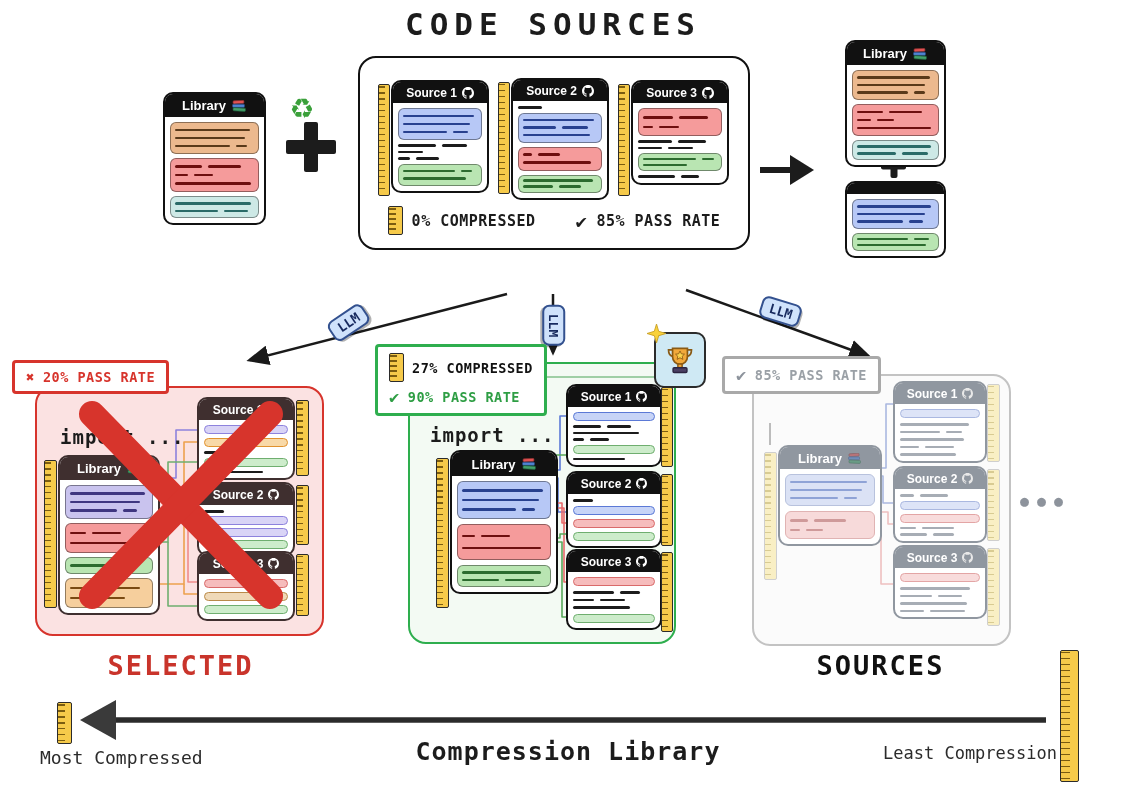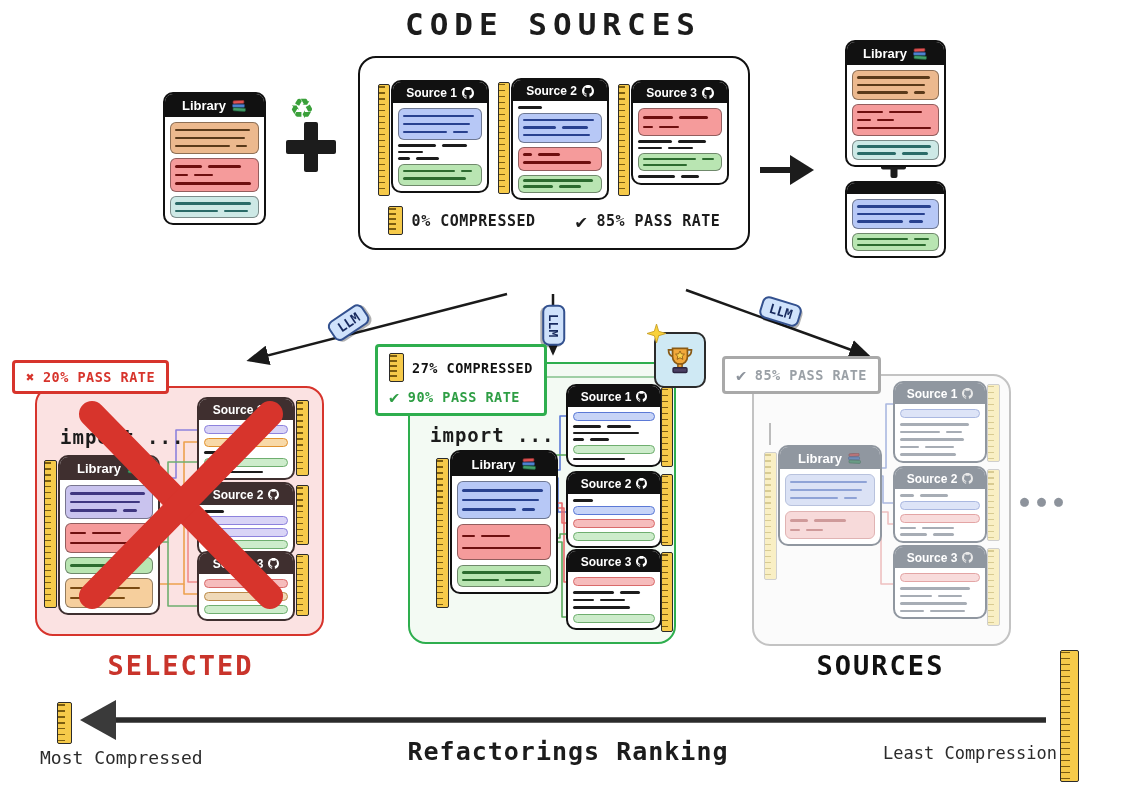--- a/index.html
+++ b/index.html
@@ -698,16 +698,16 @@
   <div class="ruler faded" style="left:987px;top:548px;width:11px;height:76px;"></div>
 
   <div class="abs mono-b" style="left:1020px;top:492px;font-size:15px;letter-spacing:8px;color:#8d939c;">●●●</div>
 
   <div class="outcome-label" style="left:788px;top:650px;width:185px;color:#111;">SOURCES</div>
 
   <div class="ruler" style="left:57px;top:702px;width:13px;height:40px;"></div>
   <div class="ruler" style="left:1060px;top:650px;width:17px;height:130px;"></div>
 
   <div class="abs" style="left:40px;top:747px;font-size:18px;color:#2b2b2b;">Most Compressed</div>
-  <div class="abs mono-b center" style="left:368px;top:737px;width:400px;font-size:25px;letter-spacing:1px;">Refactorings Ranking</div>
+  <div class="abs mono-b center" style="left:368px;top:737px;width:400px;font-size:25px;letter-spacing:1px;">Compression Library</div>
   <div class="abs" style="left:883px;top:743px;font-size:17px;color:#2b2b2b;">Least Compression</div>
 
 </div>
 
 </body></html>

